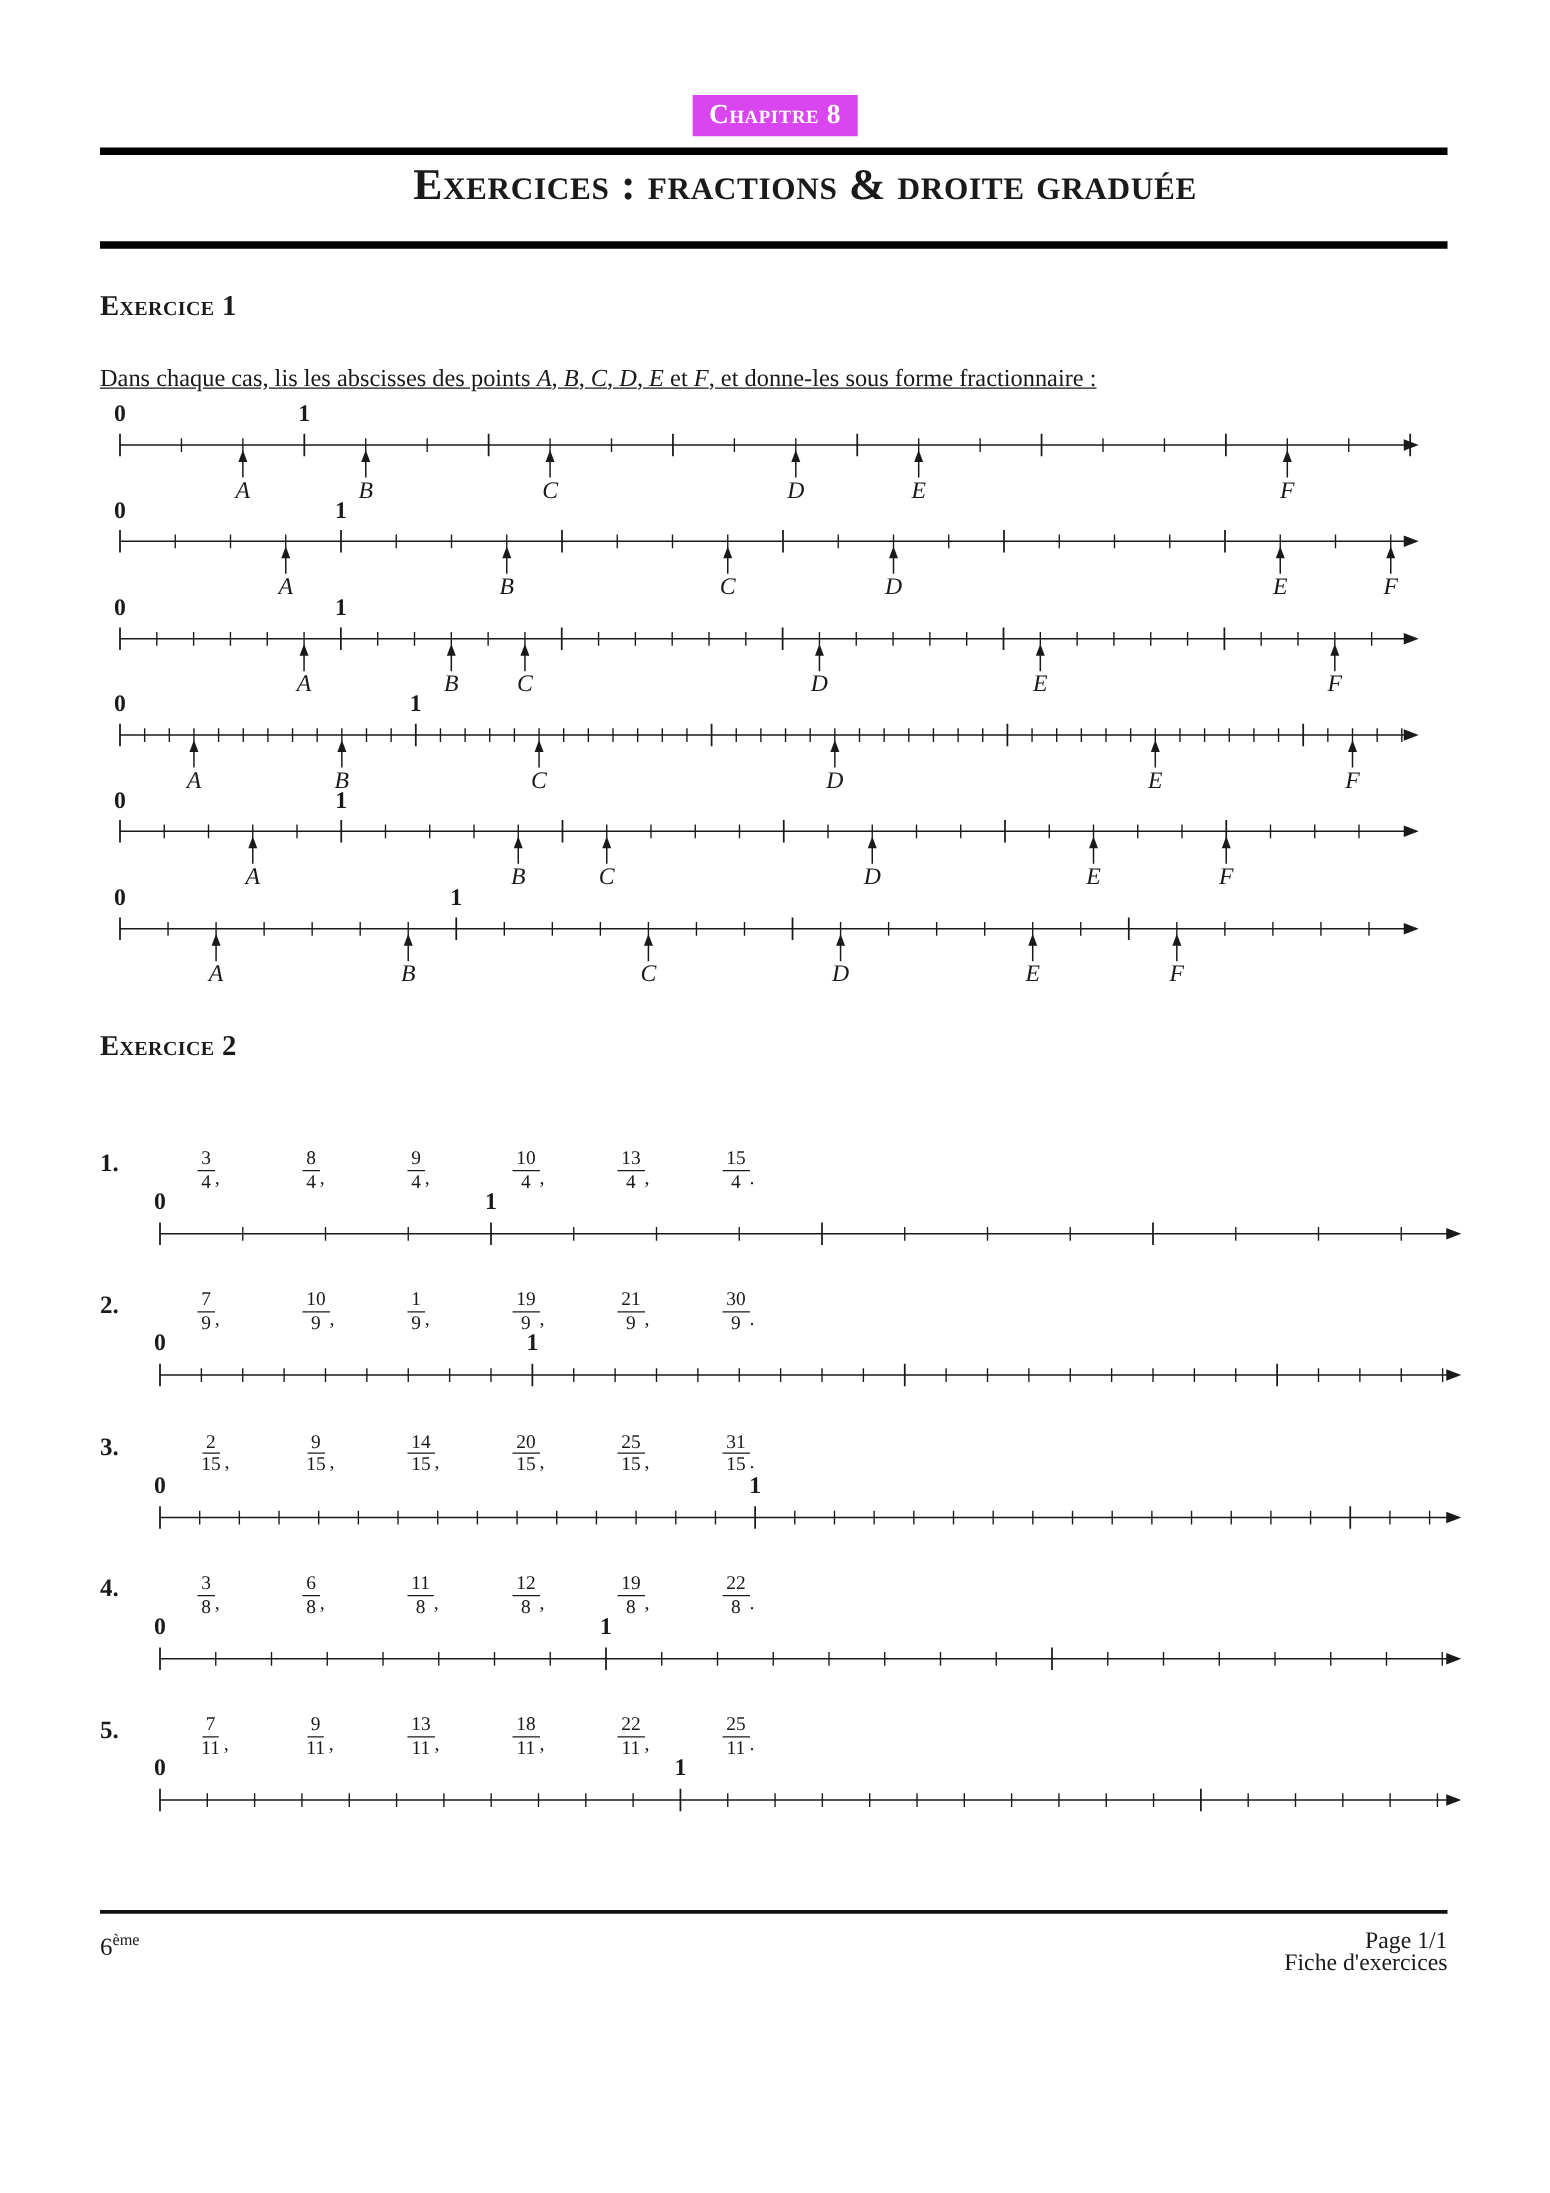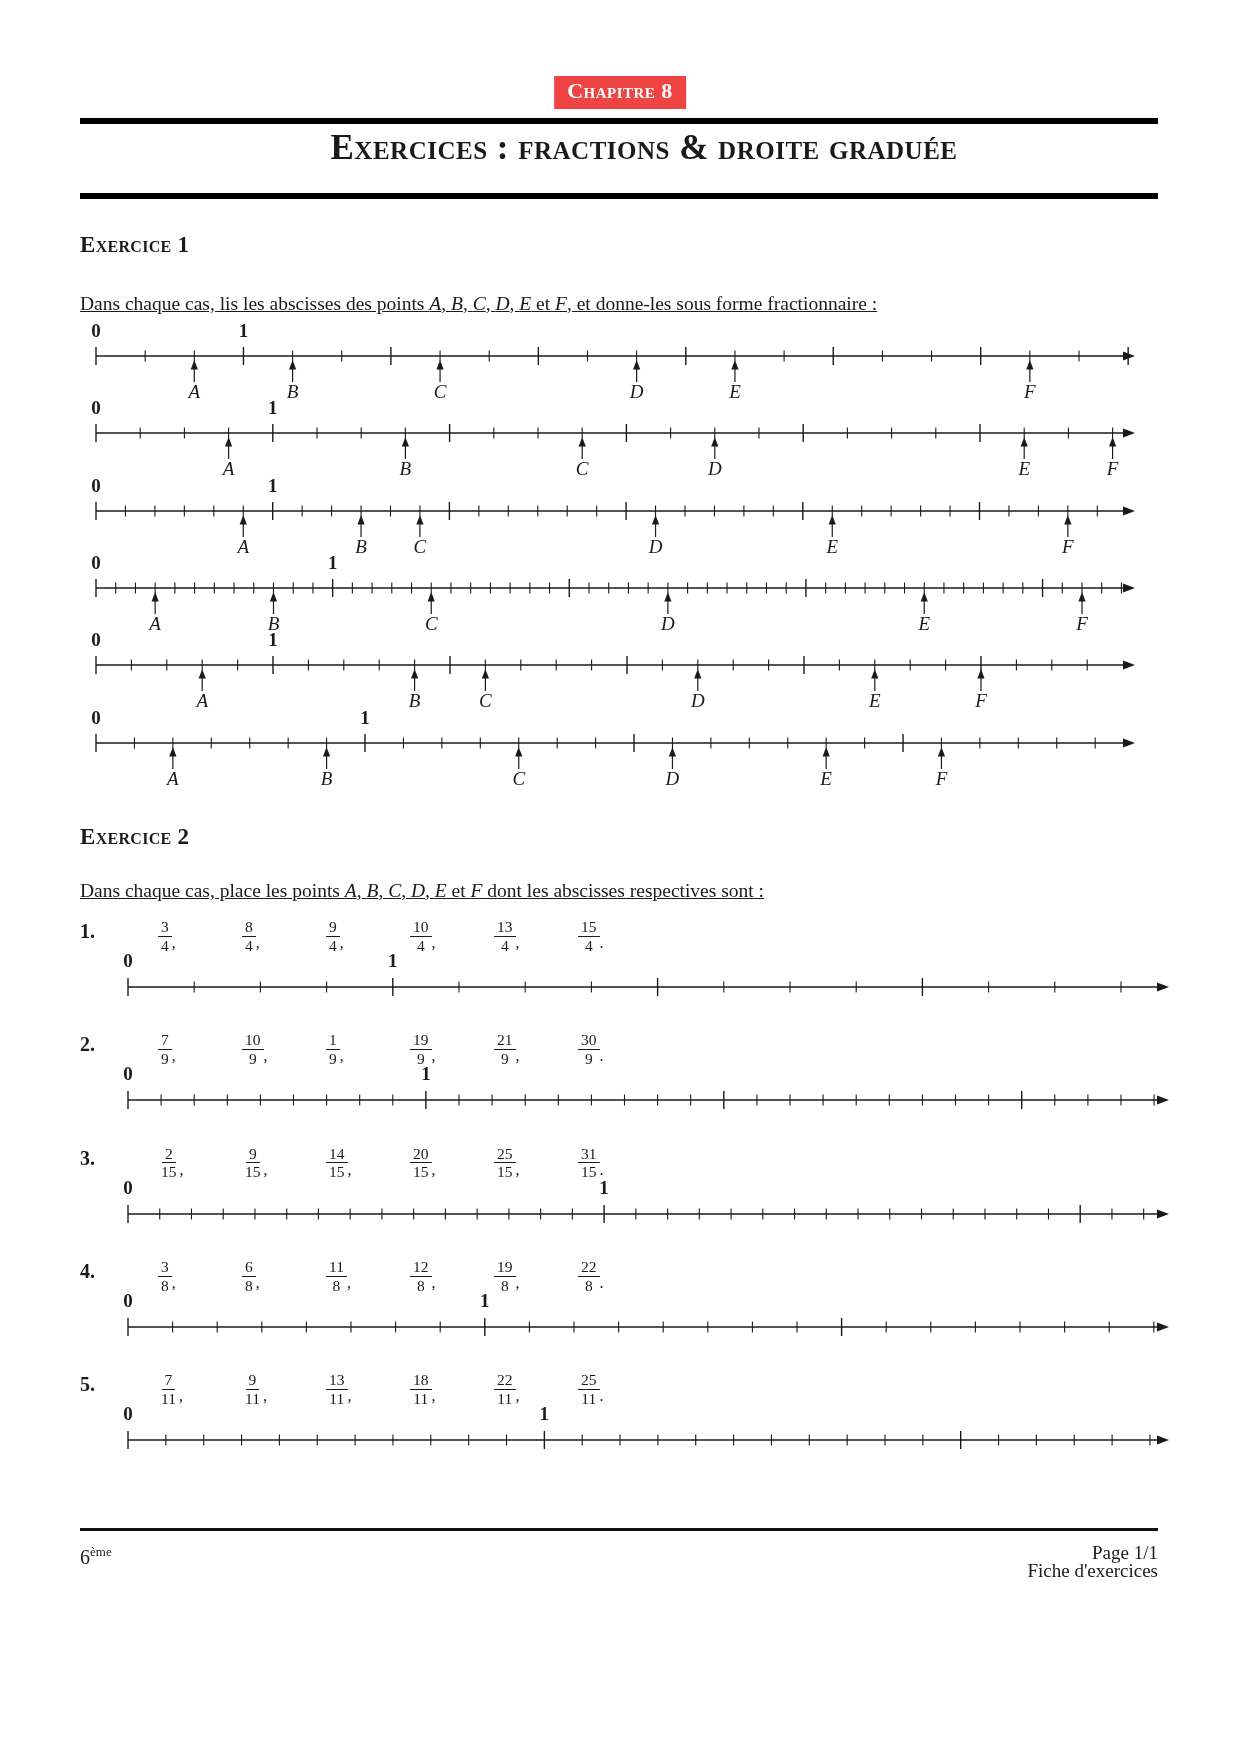--- a/index.html
+++ b/index.html
@@ -3,21 +3,21 @@
 <meta charset="utf-8">
 <style>
   html,body{margin:0;padding:0;background:#e8e8e8;}
   .page{
     position:relative;width:1240px;height:1754px;margin:0 auto;
     background:#ffffff;color:#1a1a1a;
     font-family:"Liberation Serif", serif;overflow:hidden;
   }
   .badge{
     position:absolute;top:76px;left:50%;transform:translateX(-50%);
-    background:#ef4444;color:#fff;font-variant:small-caps;font-weight:bold;
+    background:#d946ef;color:#fff;font-variant:small-caps;font-weight:bold;
     font-size:22px;line-height:1;padding:4px 13px 7px 13px;letter-spacing:.5px;
   }
   .rule{position:absolute;left:80px;width:1078px;background:#000;}
   .rule-a{top:118px;height:6px;}
   .rule-b{top:193px;height:6px;}
   .page-title{
     position:absolute;top:128px;left:0;width:100%;text-align:center;
     font-variant:small-caps;font-weight:bold;font-size:35px;letter-spacing:.5px;margin-left:24px;
   }
   .ex-heading{
@@ -479,21 +479,20 @@
         <text x="826.17" y="76" text-anchor="middle" class="pt-label">E</text>
         <g>
           <line x1="941.46" y1="60" x2="941.46" y2="46" stroke="#1a1a1a" stroke-width="1.2"></line>
           <polygon points="941.46,38 937.86,47.5 945.0600000000001,47.5" fill="#1a1a1a"></polygon>
         </g>
         <text x="941.46" y="76" text-anchor="middle" class="pt-label">F</text>
       </svg>
     </div>
 
   <div class="ex-heading ex2-heading">Exercice 2</div>
-  <div class="intro intro2"><span>Dans chaque cas, place les points </span><i>A</i><span>, </span><i>B</i><span>, </span><i>C</i><span>, </span><i>D</i><span>, </span><i>E</i><span> et </span><i>F</i><span> dont les abscisses respectives sont :</span></div>
   <div id="ex2-items">
       <div class="item-block" style="top: 918px; height: 113.3px;">
         <div class="item-number">1.</div>
         <div class="frac-row">
           <span class="frac-cell">
             <span class="frac">
               <span class="num">3</span>
               <span class="den">4</span>
             </span>
             <span class="frac-sep">,</span>

